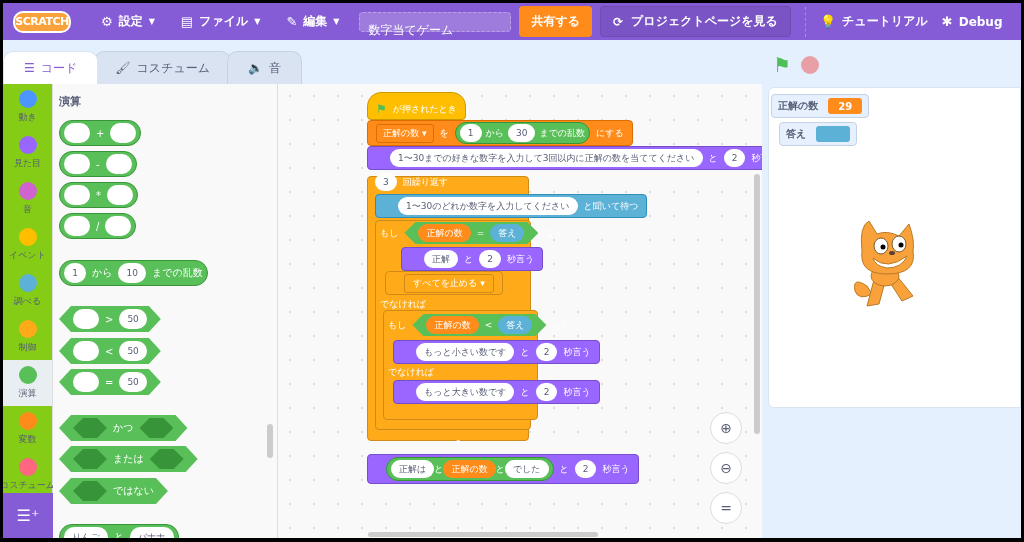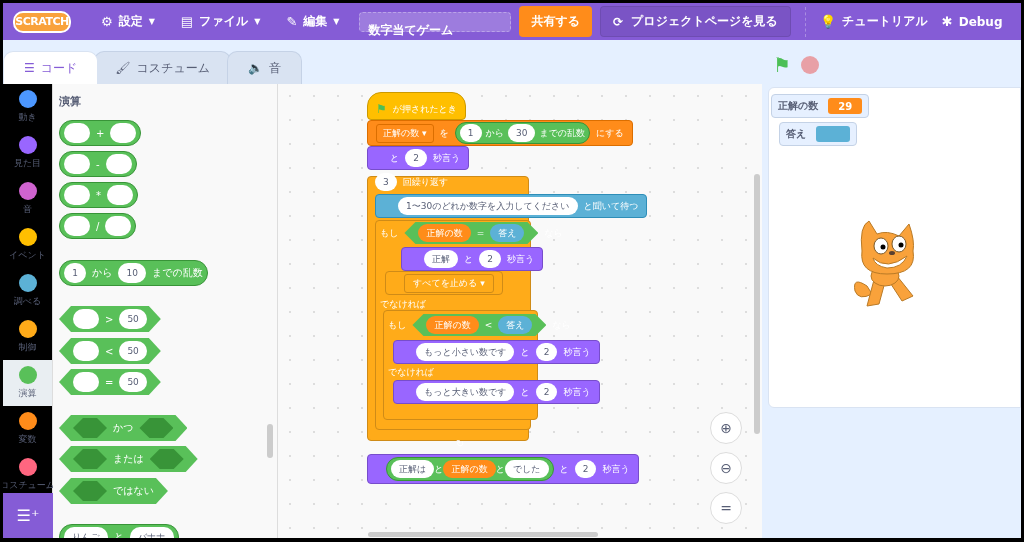--- a/index.html
+++ b/index.html
@@ -3,28 +3,28 @@
 <meta charset="utf-8">
 <style>
 *{box-sizing:border-box;margin:0;padding:0}
 body{width:1024px;height:542px;background:#000;overflow:hidden;font-family:"DejaVu Sans","Liberation Sans",sans-serif;position:relative}
 .frame{position:absolute;left:3px;top:3px;width:1018px;height:535px;background:#e5f0ff;overflow:hidden}
 .menubar{position:absolute;left:0;top:0;width:1018px;height:37px;background:#855cd6;display:flex;align-items:center;color:#fff;font-size:12px;font-weight:bold}
 .logo{margin-left:10px;width:58px;height:22px;background:#f9a23b;border:2px solid #fff;border-radius:10px;color:#fff;font-size:11px;display:flex;align-items:center;justify-content:center;letter-spacing:-0.5px}
 .mi{display:flex;align-items:center;gap:6px;margin-left:26px;white-space:nowrap}
 .mi .ic{font-size:13px}
 .caret{font-size:8px}
-.title-input{margin-left:20px;width:152px;height:16px;background:rgba(255,255,255,.2);border:1px dashed rgba(255,255,255,.3);border-radius:4px;color:#fff;font-size:12px;padding:9px 8px;font-weight:bold}
+.title-input{margin-left:20px;width:152px;height:16px;background:rgba(255,255,255,.2);border:1px dashed rgba(255,255,255,.3);border-radius:4px;color:#fff;font-size:12px;padding:9px 8px;font-weight:normal}
 .share{margin-left:8px;background:#ff8c1a;border-radius:4px;padding:7px 12px;font-size:12px}
 .projpage{margin-left:8px;background:rgba(0,0,0,.08);border:1px solid rgba(0,0,0,.1);border-radius:4px;padding:6px 12px;display:flex;gap:8px;align-items:center}
 .sep{width:1px;height:30px;border-left:1px dashed rgba(255,255,255,.3);margin-left:14px}
 .tabs{position:absolute;left:0;top:48px;height:33px;display:flex}
 .tab{height:33px;padding:0 20px;display:flex;align-items:center;gap:6px;font-size:12px;color:#575e75;background:#d9e3f2;border:1px solid #c5d2e6;border-bottom:none;border-radius:10px 10px 0 0;margin-right:-4px}
 .tab.active{background:#fff;color:#855cd6;z-index:2;border-color:#d9e3f2}
-.cats{position:absolute;left:0;top:81px;width:50px;height:454px;background:#000000;border-right:1px solid #ddd}
+.cats{position:absolute;left:0;top:81px;width:50px;height:454px;background:#84cc16;border-right:1px solid #ddd}
 .cat{height:46px;display:flex;flex-direction:column;align-items:center;justify-content:center;font-size:9px;color:#575e75;white-space:nowrap}
 .cat.sel{background:#e9eef2}
 .dot{width:18px;height:18px;border-radius:50%;margin-bottom:3px}
 .extbtn{position:absolute;left:0;bottom:0;width:50px;height:45px;background:#855cd6;color:#fff;display:flex;align-items:center;justify-content:center;font-size:16px}
 .palette{position:absolute;left:50px;top:81px;width:225px;height:454px;background:#f9f9f9;border-right:1px solid #ddd;overflow:hidden}
 .pal-title{position:absolute;left:6px;top:10px;font-size:11px;font-weight:bold;color:#575e75}
 .blk{position:absolute;display:flex;align-items:center;gap:6px;color:#fff;font-size:10px;white-space:nowrap}
 .rep{background:#59c059;border:1px solid #389438;border-radius:14px;padding:3px 4px;height:26px}
 .slot{background:#fff;border-radius:12px;height:20px;min-width:22px;color:#575e75;display:flex;align-items:center;justify-content:center;padding:0 8px;font-size:9px}
 .slot.e{min-width:26px}
@@ -237,20 +237,21 @@
         <span class="cb op pill" style="position:static;padding:0 4px;gap:4px;height:22px;border-radius:11px">
           <span class="pill w">1</span>
           <span>から</span>
           <span class="pill w">30</span>
           <span>までの乱数</span>
         </span>
         <span>にする</span>
       </div>
 
     <div class="cb look" style="left:89px;top:62px;height:24px;border-radius:4px;padding-left:22px">
+        <span class="pill w">1〜30までの好きな数字を入力して3回以内に正解の数を当ててください</span>
         <span>と</span>
         <span class="pill w">2</span>
         <span>秒言う</span>
       </div>
 
     <div class="cb" style="left:97px;top:88px;height:20px;padding:0">
         <span class="pill w">3</span>
         <span>回繰り返す</span>
       </div>
 

